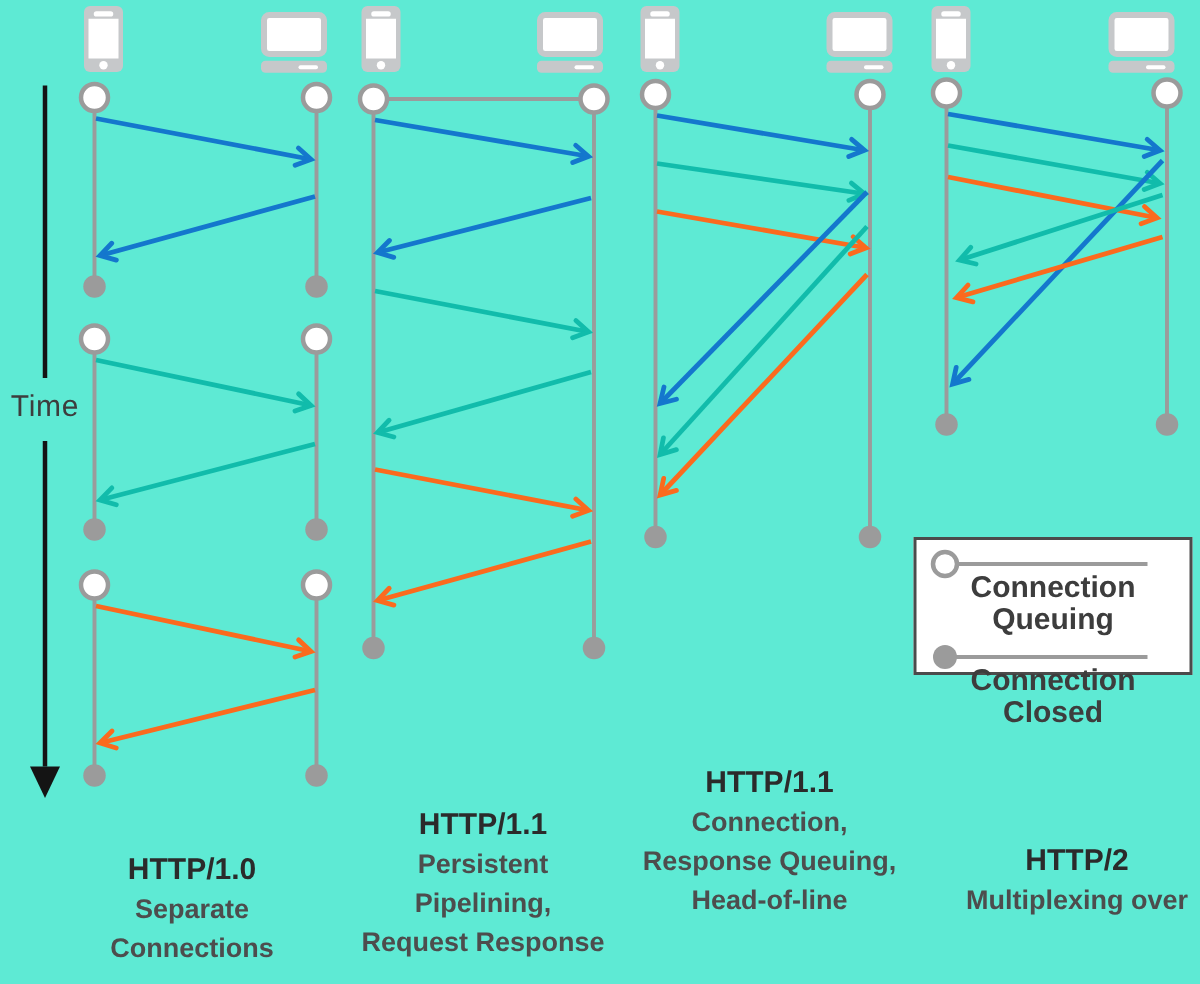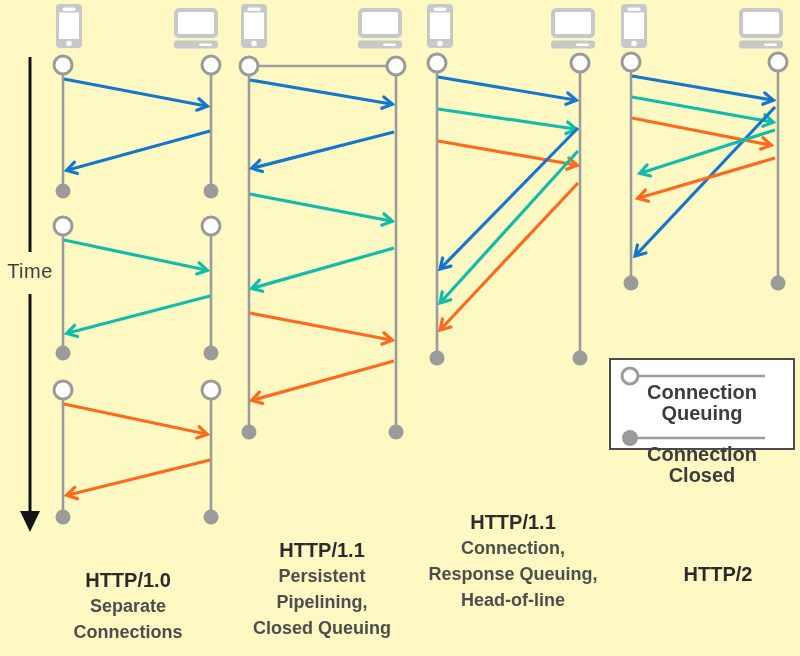--- a/index.html
+++ b/index.html
@@ -1,16 +1,16 @@
 <!DOCTYPE html>
 <html><head>
 <meta charset="utf-8">
 <style>
   html,body{margin:0;padding:0;background:#fff;font-family:"Liberation Sans",sans-serif;}
-  #stage{position:relative;width:800px;height:656px;background:#fef9c3;overflow:hidden;}
+  #stage{position:relative;width:800px;height:656px;background:#5eead4;overflow:hidden;}
   #diagram-svg{position:absolute;left:0;top:0;}
   #time-label{position:absolute;left:30px;top:260px;transform:translateX(-50%);
               font-size:20px;color:#3d3d3d;letter-spacing:.5px;}
   .col-label{position:absolute;transform:translateX(-50%);text-align:center;white-space:nowrap;}
   .col-title{font-size:20px;font-weight:700;color:#2b2b2b;line-height:26px;}
   .col-sub{font-size:18px;font-weight:700;color:#4d4d4d;line-height:26px;}
   #legend{position:absolute;left:609px;top:358px;width:186px;height:92px;
           border:2px solid #4b4b4b;background:#fff;box-sizing:border-box;font-weight:bold;}
   .lg-glyph{position:absolute;left:8px;}
   .lg-glyph .lg-line{stroke-width:2.6;}
@@ -178,24 +178,25 @@
 
 <div class="col-label" style="left: 128px; top: 567px;">
       <div class="col-title">HTTP/1.0</div>
       <div class="col-sub">Separate</div>
       <div class="col-sub">Connections</div>
     </div>
     <div class="col-label" style="left: 322px; top: 537px;">
       <div class="col-title">HTTP/1.1</div>
       <div class="col-sub">Persistent</div>
       <div class="col-sub">Pipelining,</div>
-      <div class="col-sub">Closed Queuing</div>
+      <div class="col-sub">Request Response</div>
     </div>
     <div class="col-label" style="left: 513px; top: 509px;">
       <div class="col-title">HTTP/1.1</div>
       <div class="col-sub">Connection,</div>
       <div class="col-sub">Response Queuing,</div>
       <div class="col-sub">Head-of-line</div>
     </div>
     <div class="col-label" style="left: 706px; top: 561px; margin-left: 12px;">
       <div class="col-title">HTTP/2</div>
+      <div class="col-sub">Multiplexing over</div>
     </div>
   </div>
 
 </body></html>

